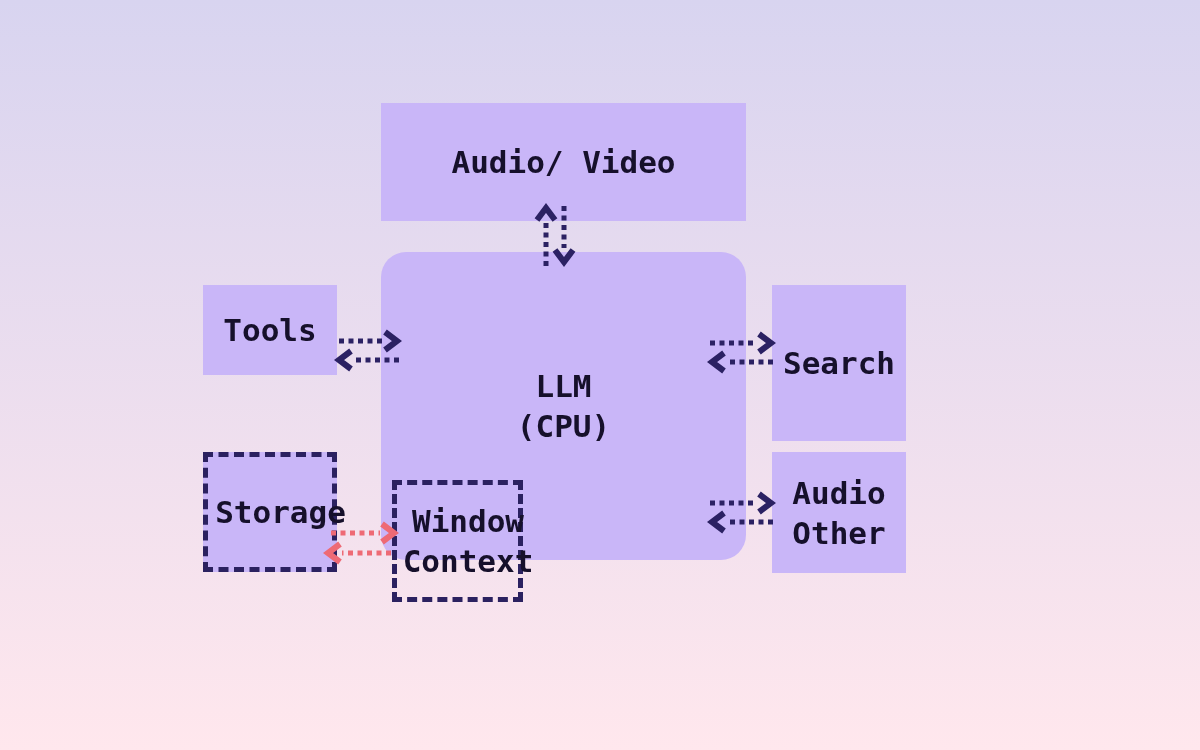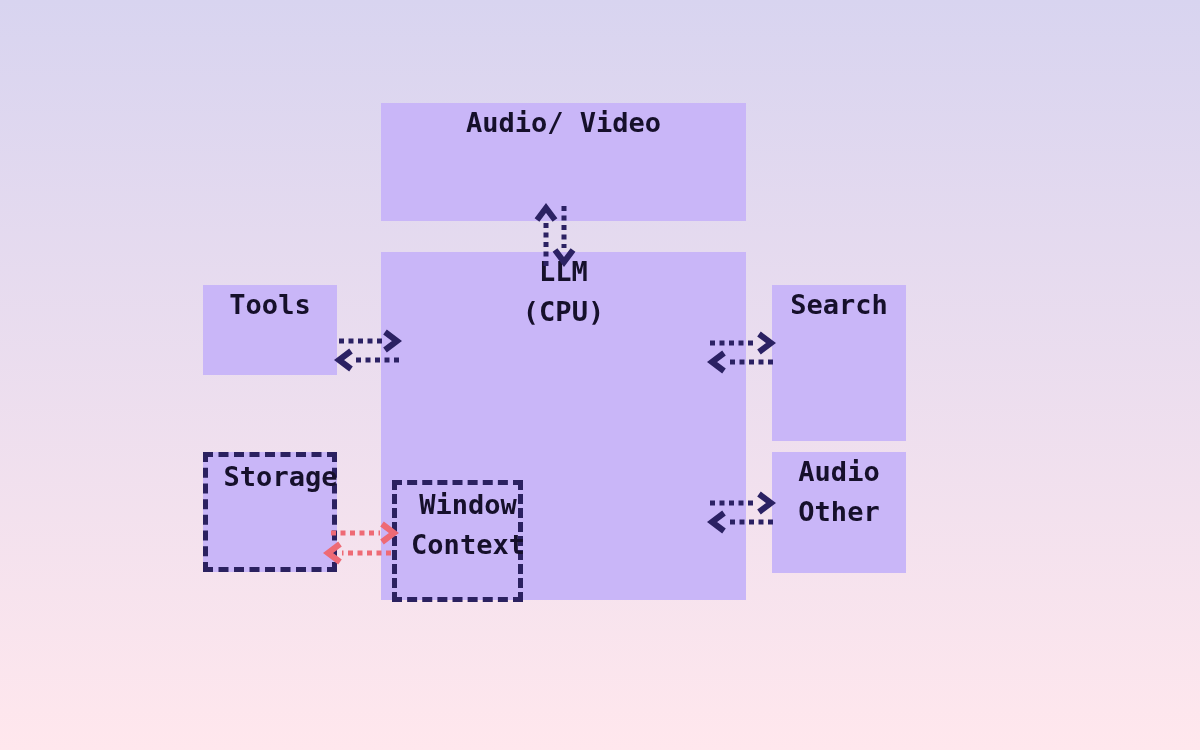--- a/index.html
+++ b/index.html
@@ -22,33 +22,33 @@
     background: linear-gradient(180deg, var(--bg-top) 0%, var(--bg-bottom) 100%);
     font-family: "DejaVu Sans Mono", monospace;
   }
 
   .node {
     position: absolute;
     background: var(--node-fill);
     display: flex;
     flex-direction: column;
     align-items: center;
-    justify-content: flex-start;
+    justify-content: center;
     color: var(--ink);
     font-weight: 700;
-    font-size: 27px;
+    font-size: 31px;
     line-height: 40px;
     letter-spacing: 0;
     box-sizing: border-box;
     text-align: center;
   }
   .node.dashed { border: 5px dashed var(--dashed-border); padding-left: 21px; }
 
   #node-audio-video    { left: 381px; top: 103px; width: 365px; height: 118px; }
-  #node-llm            { left: 381px; top: 252px; width: 365px; height: 348px; }
+  #node-llm            { left: 381px; top: 252px; width: 365px; height: 308px; border-radius: 25px; }
   #node-tools          { left: 203px; top: 285px; width: 134px; height: 90px; }
   #node-search         { left: 772px; top: 285px; width: 134px; height: 156px; }
   #node-storage        { left: 203px; top: 452px; width: 134px; height: 120px; }
   #node-context-window { left: 392px; top: 480px; width: 131px; height: 122px; background: transparent; }
   #node-other-llms     { left: 772px; top: 452px; width: 134px; height: 121px; }
 
   svg.arrows {
     position: absolute;
     left: 0; top: 0;
     width: 1200px; height: 750px;

